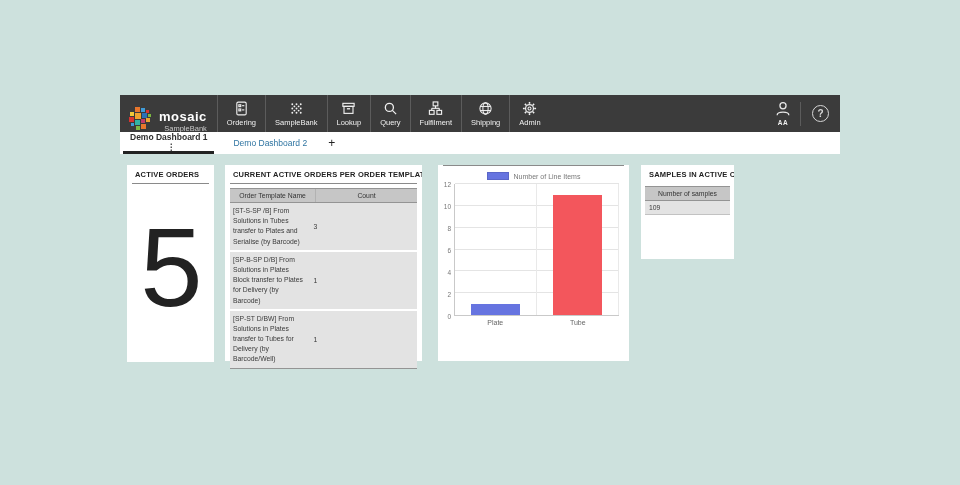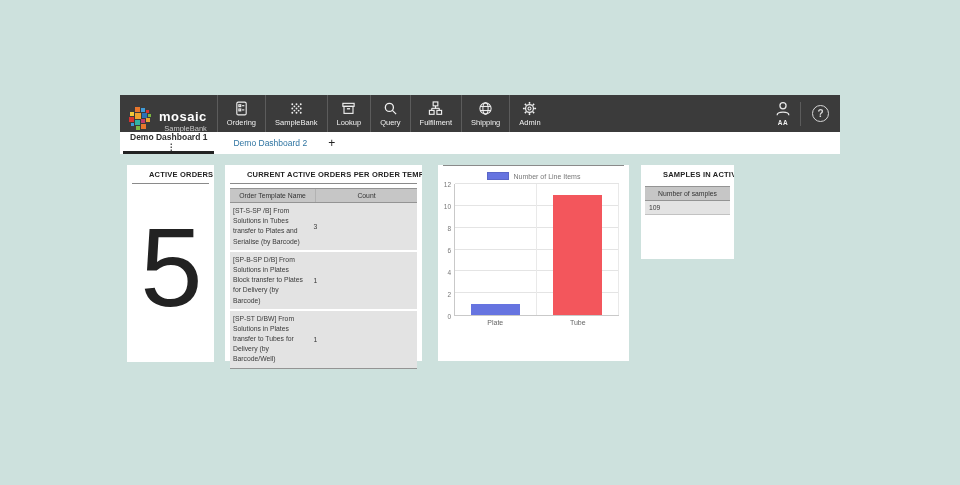--- a/index.html
+++ b/index.html
@@ -36,21 +36,21 @@
   .tab { display:flex; align-items:center; font-size:8.5px; padding:0 7px; cursor:pointer; }
   .tab.active { color:#2f2f2f; border-bottom:3px solid #222; font-weight:bold;flex-direction:column; }
   .tab.inactive { color:#2e74a1; margin-left:12px; font-weight:normal; }
   .tab-menu-dots { font-size:9px; color:#444; margin-left:5px; cursor:pointer; }
   .tab-add { display:flex; align-items:center; font-size:12px; color:#222; padding:0 10px;
              margin-left:4px; cursor:pointer; }
 
   
   .panel { position:absolute; background:#fff; }
   .panel-title { font-size:7.5px; font-weight:bold; color:#222; letter-spacing:.2px;
-                 padding:5px 6px 4px 22px; white-space:nowrap; overflow:hidden; }
+                 padding:5px 6px 4px 8px; white-space:nowrap; overflow:hidden; }
   .title-rule { border-bottom:1px solid #8a8a8a; margin:0 5px; }
 
   #panel-active-orders { left:127px; top:165px; width:87px;  height:197px; }
   #panel-templates     { left:225px; top:165px; width:197px; height:196px; }
   #panel-line-items    { left:438px; top:165px; width:191px; height:196px; }
   #panel-samples       { left:641px; top:165px; width:93px;  height:94px; }
 
   .big-number { font-size:112px; font-weight:500; color:#222; text-align:center;
                 line-height:1; margin-top:28px; letter-spacing:-2px; }
 

